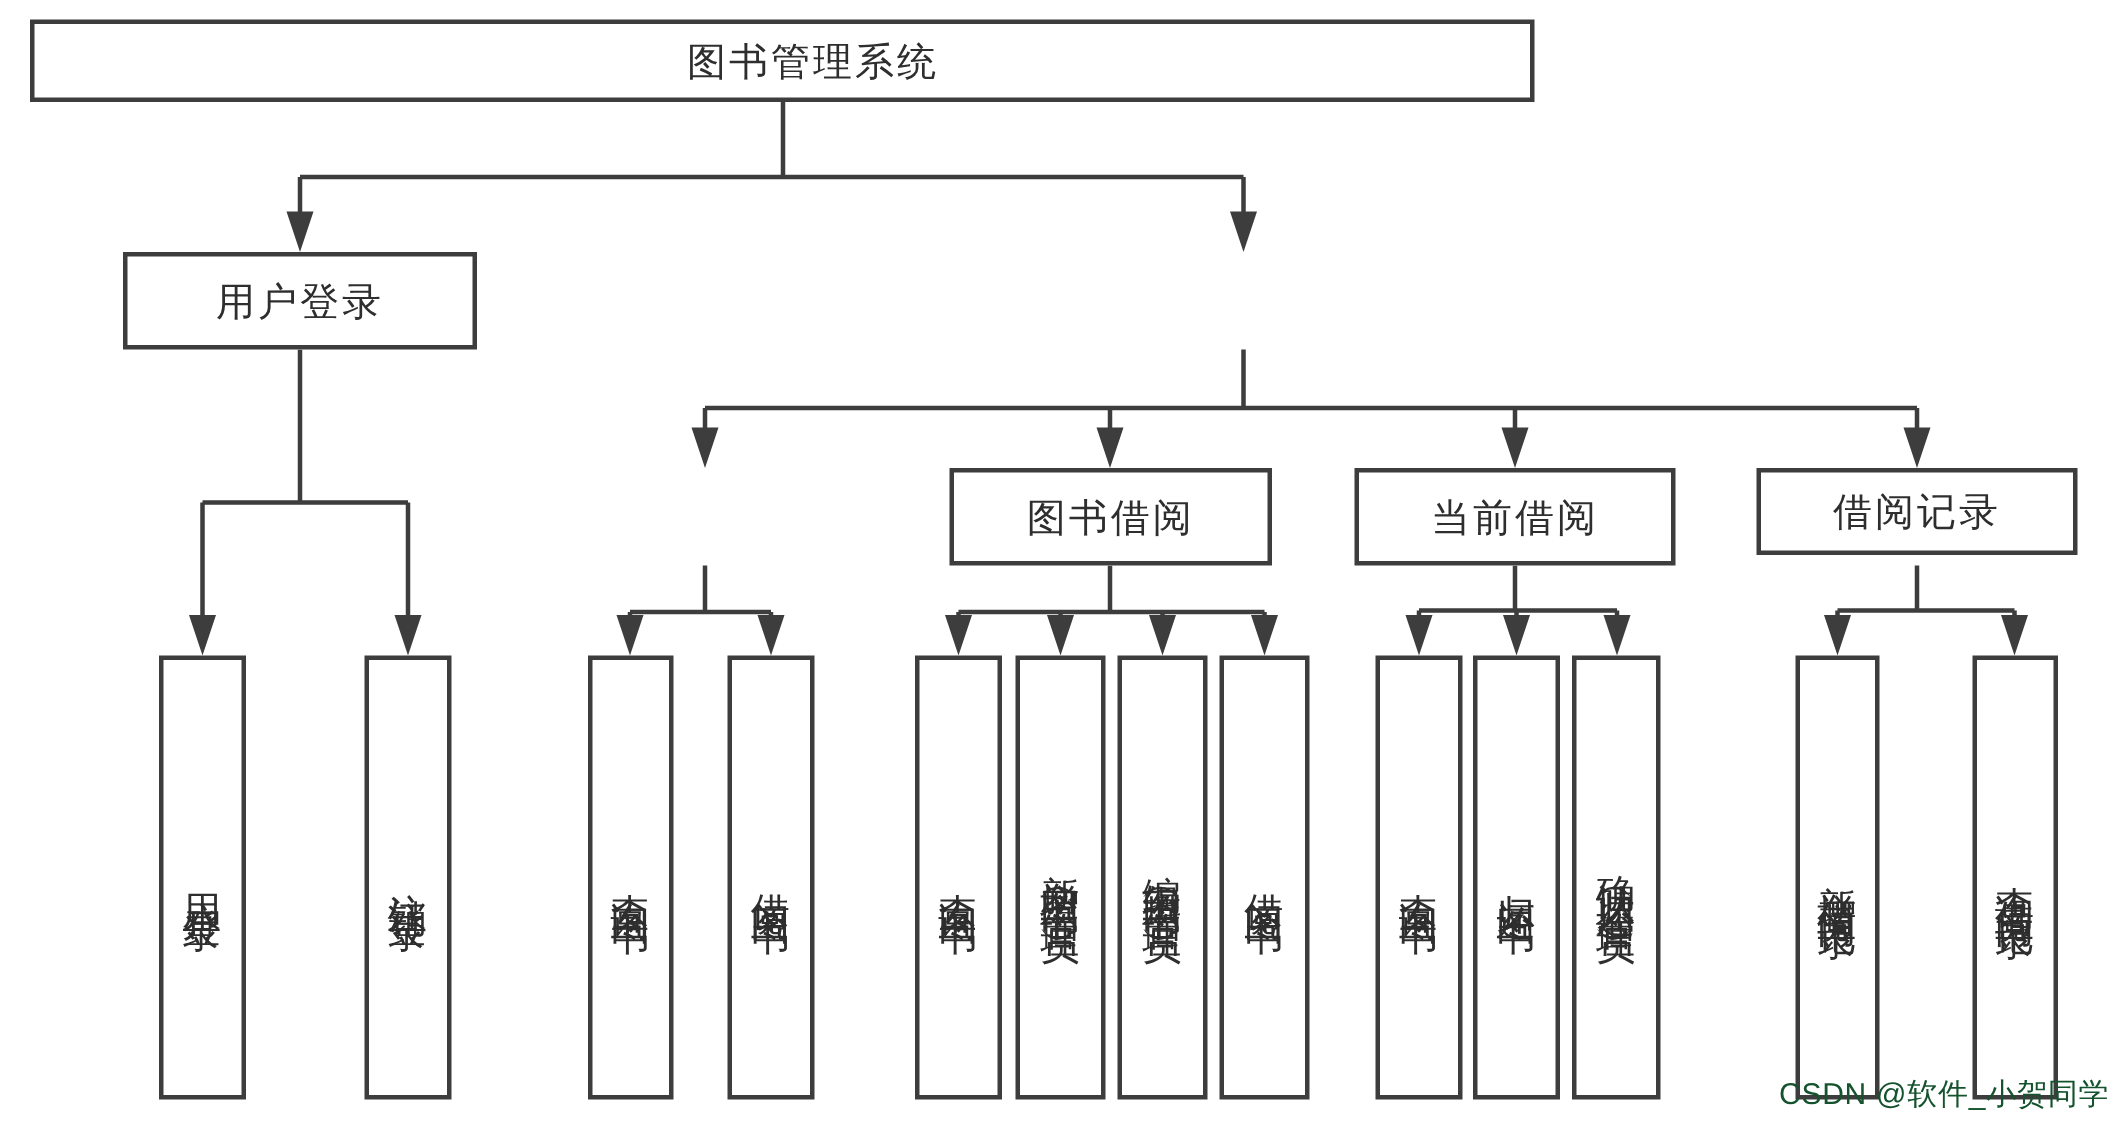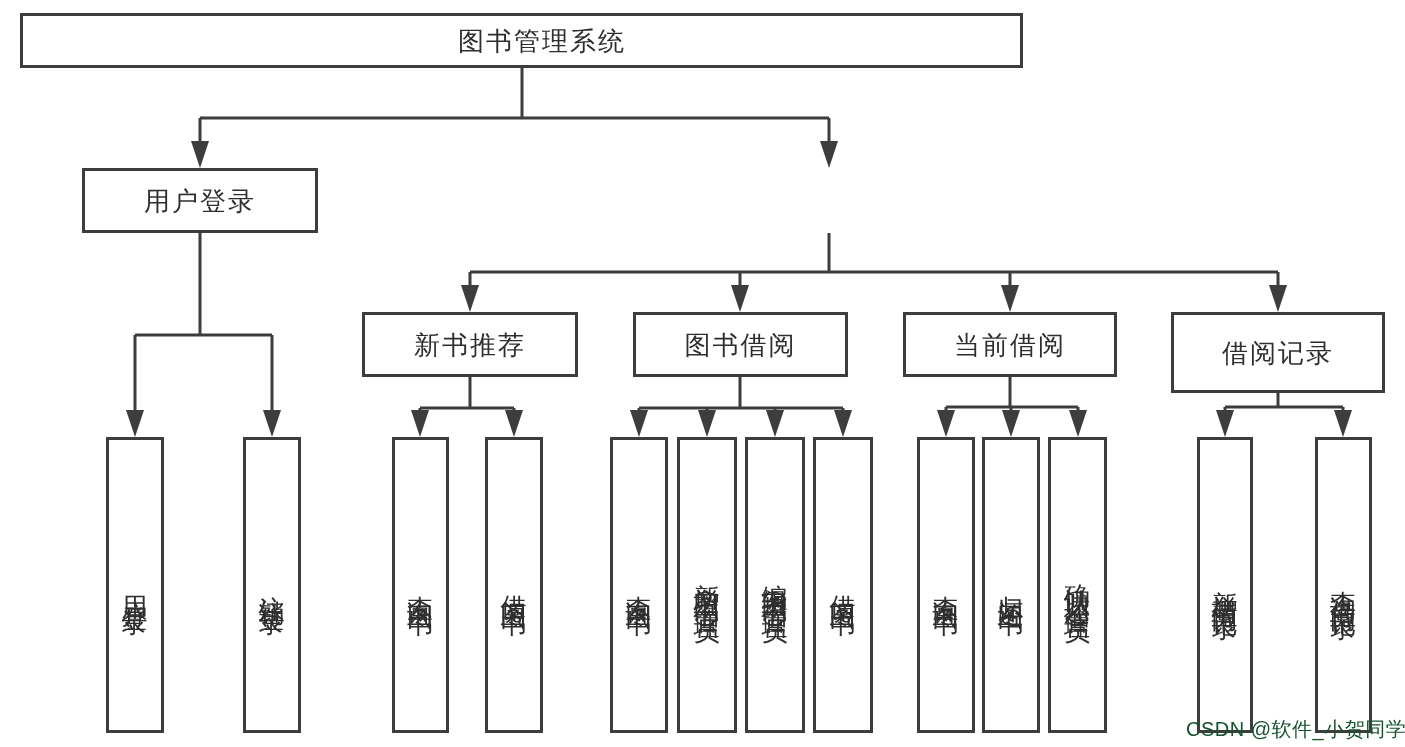--- a/index.html
+++ b/index.html
@@ -98,30 +98,27 @@
   </svg>
 
   <div class="node" style="left:20px; top:13px; width:1003px; height:55px;padding-left:41px;">
     <span class="hlabel">图书管理系统</span>
   </div>
 
   <div class="node" style="left:82px; top:168px; width:236px; height:65px;">
     <span class="hlabel">用户登录</span>
   </div>
 
-  <div class="node" style="left:362px; top:312px; width:216px; height:65px;">
-    <span class="hlabel">新书推荐</span>
-  </div>
   <div class="node" style="left:633px; top:312px; width:215px; height:65px;">
     <span class="hlabel">图书借阅</span>
   </div>
   <div class="node" style="left:903px; top:312px; width:214px; height:65px;">
     <span class="hlabel">当前借阅</span>
   </div>
-  <div class="node" style="left:1171px; top:312px; width:214px; height:81px;">
+  <div class="node" style="left:1171px; top:312px; width:214px; height:58px;">
     <span class="hlabel">借阅记录</span>
   </div>
 
   <div class="node" style="left:106px; top:437px; width:58px; height:296px;">
     <span class="vlabel">用户登录</span>
   </div>
   <div class="node" style="left:243px; top:437px; width:58px; height:296px;">
     <span class="vlabel">注销登录</span>
   </div>
 

